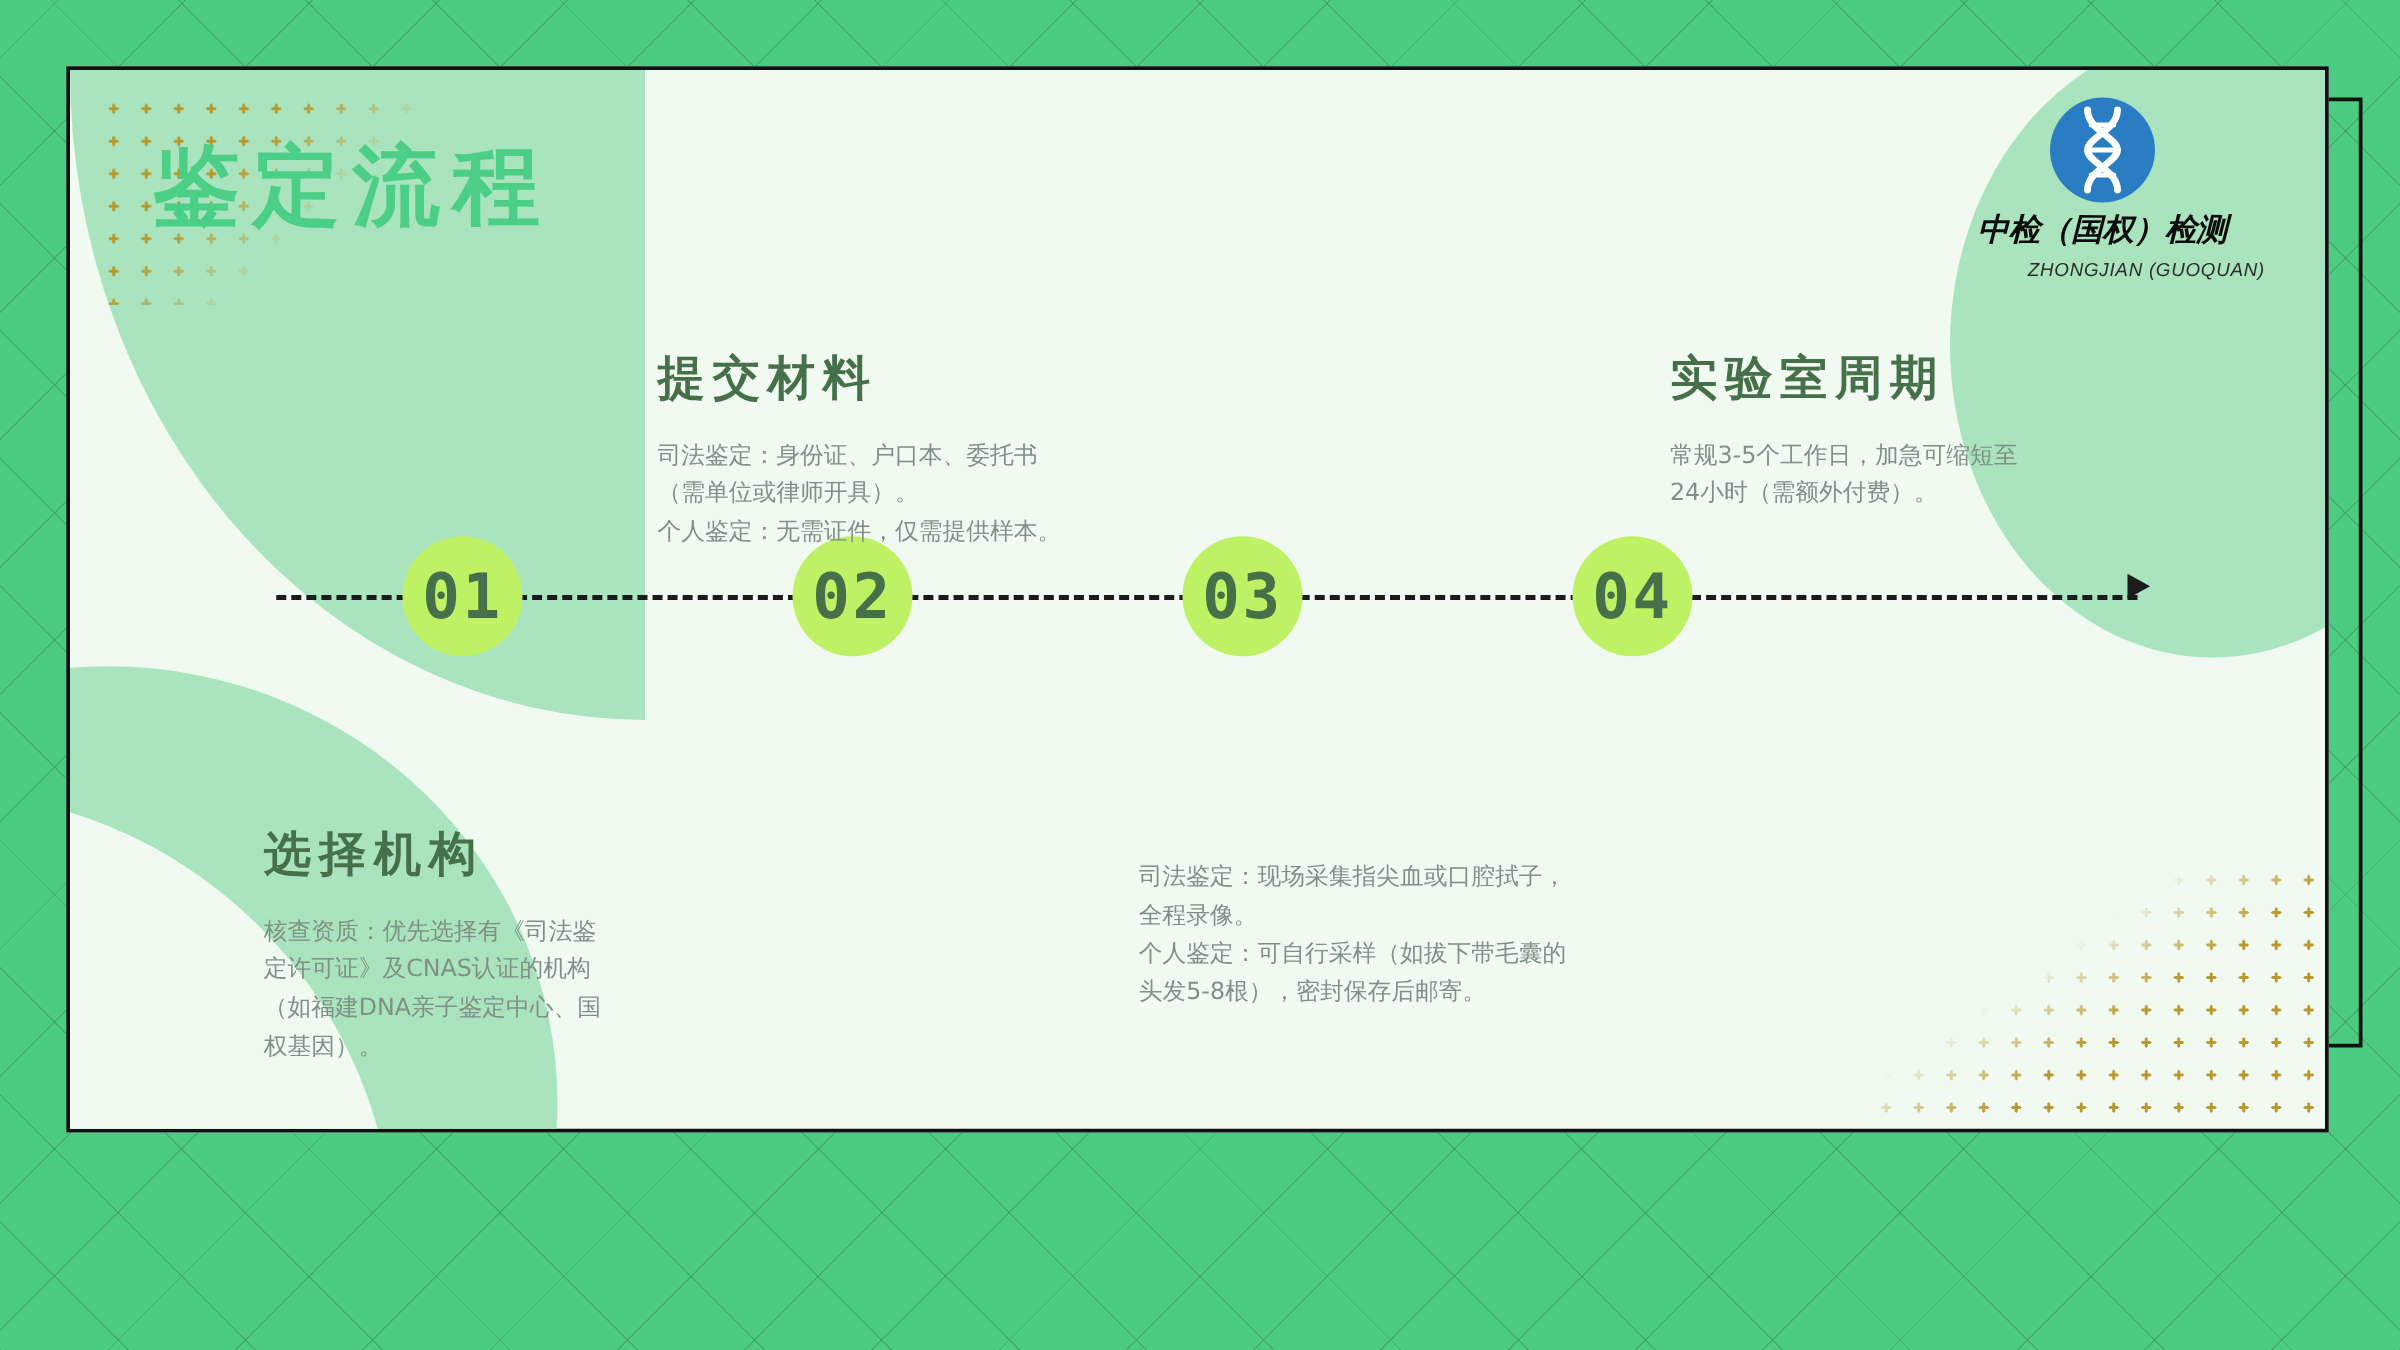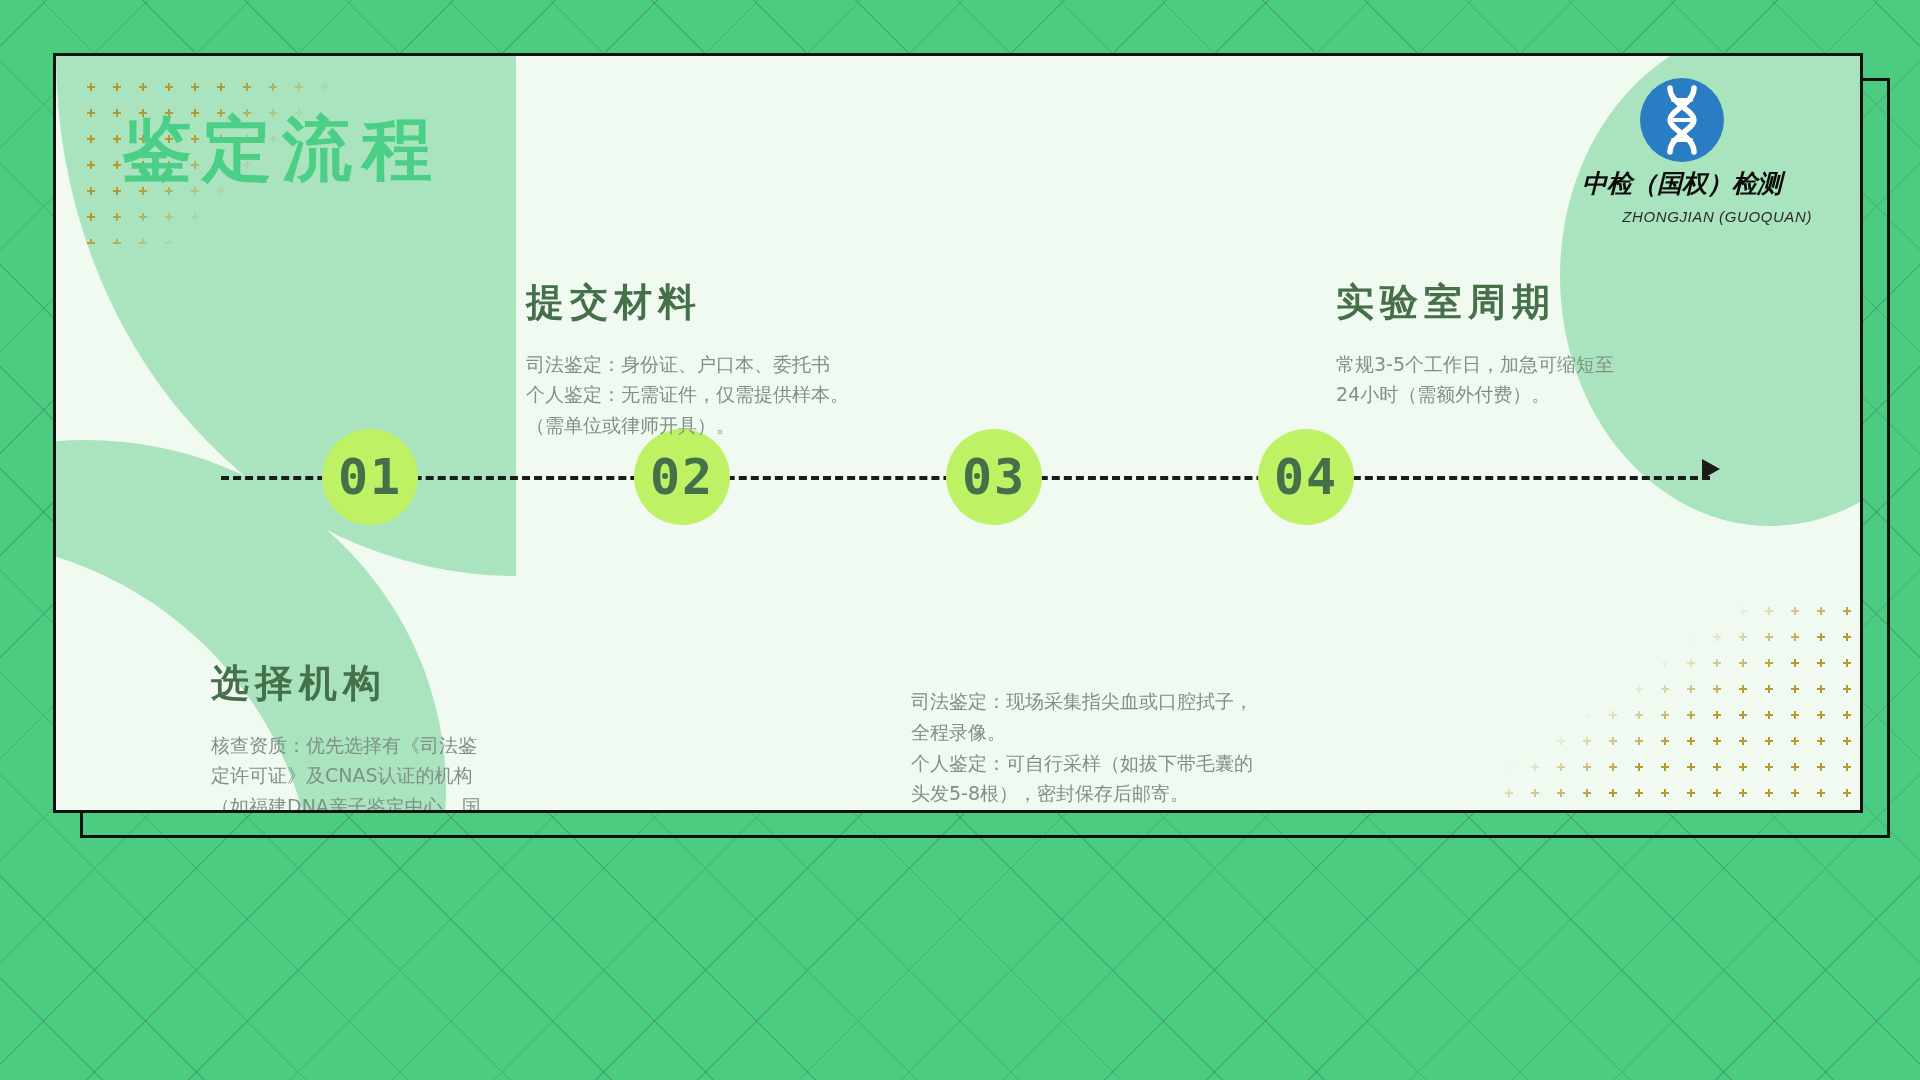--- a/index.html
+++ b/index.html
@@ -23,21 +23,21 @@
   #offset-frame{
     position:absolute;
     left:80px; top:78px; width:1810px; height:760px;
     border:3px solid #111;
     background:transparent;
   }
 
   
   #card{
     position:absolute;
-    left:53px; top:53px; width:1810px; height:760px;
+    left:53px; top:53px; width:1810px; height:853px;
     background:#F0FAF1;
     border:3px solid #111;
     overflow:hidden;
   }
   #blob-topright{
     width:460px; height:520px;
     right:-60px; top:-215px;
     border-radius:0 0 0 100%;
     background:#A9E4BE;
   }
@@ -220,22 +220,22 @@
         <div>定许可证》及CNAS认证的机构</div>
         <div>（如福建DNA亲子鉴定中心、国</div>
         <div>权基因）。</div>
       </div>
   </div>
 
   <div id="block-02" class="step-block">
     <div class="step-title">提交材料</div>
     <div class="step-desc">
         <div>司法鉴定：身份证、户口本、委托书</div>
+        <div>（需单位或律师开具）。</div>
         <div>个人鉴定：无需证件，仅需提供样本。</div>
-        <div>（需单位或律师开具）。</div>
       </div>
   </div>
 
   <div id="block-03" class="step-block">
     <div class="step-desc">
         <div>司法鉴定：现场采集指尖血或口腔拭子，</div>
         <div>全程录像。</div>
         <div>个人鉴定：可自行采样（如拔下带毛囊的</div>
         <div>头发5-8根），密封保存后邮寄。</div>
       </div>

